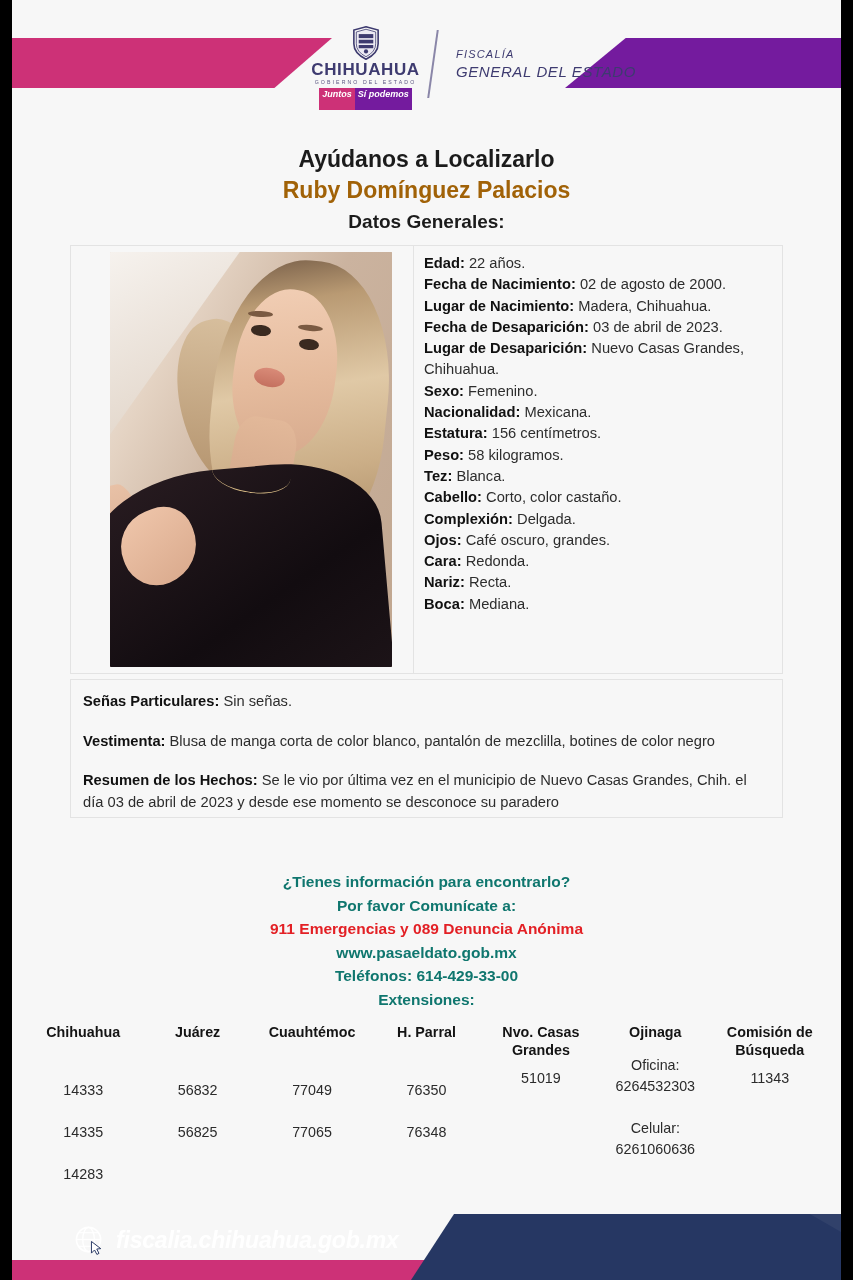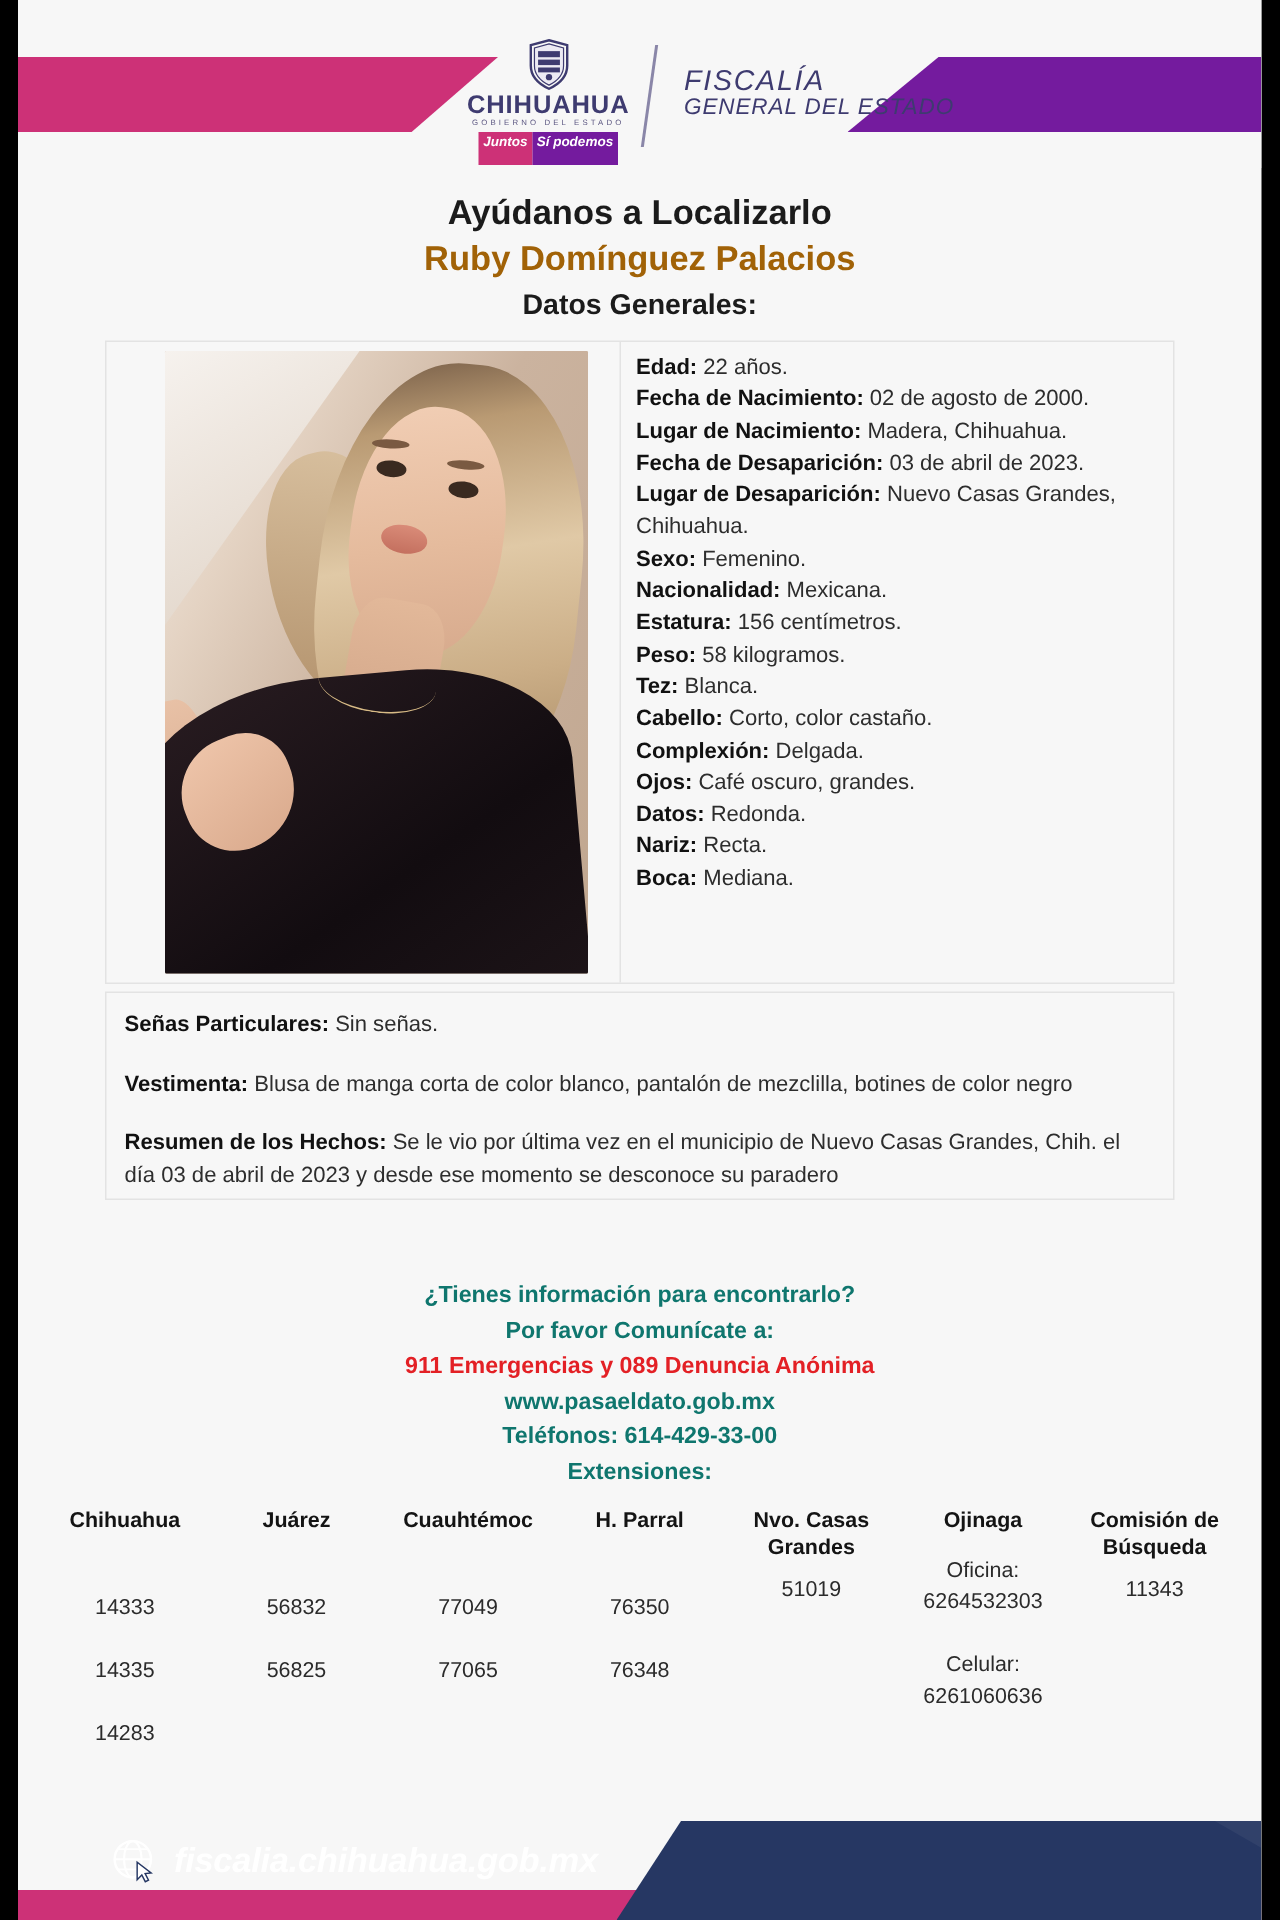--- a/index.html
+++ b/index.html
@@ -106,33 +106,33 @@
     transform: skewX(-8deg);
   }
   .fisc-block {
     position: absolute;
     left: 444px;
     top: 46px;
     color: #3e3b70;
     font-style: italic;
   }
   .fisc-l1 {
-    font-size: 19px;
+    font-size: 11px;
     letter-spacing: 1.2px;
     line-height: 17px;
   }
   .fisc-l2 {
     font-size: 15px;
     font-weight: normal;
     letter-spacing: 0.6px;
     line-height: 18px;
   }
 
   
-  .titles { text-align: center; margin-top: 14px; }
+  .titles { text-align: center; margin-top: 32px; }
   .title-1 {
     font-size: 23px;
     font-weight: bold;
     color: #1b1b1b;
     line-height: 30px;
   }
   .title-2 {
     font-size: 23px;
     font-weight: bold;
     color: #a16207;
@@ -441,21 +441,21 @@
       <div class="info-line"><b>Fecha de Desaparición:</b> <span>03 de abril de 2023.</span></div>
       <div class="info-line"><b>Lugar de Desaparición:</b> <span>Nuevo Casas Grandes, Chihuahua.</span></div>
       <div class="info-line"><b>Sexo:</b> <span>Femenino.</span></div>
       <div class="info-line"><b>Nacionalidad:</b> <span>Mexicana.</span></div>
       <div class="info-line"><b>Estatura:</b> <span>156 centímetros.</span></div>
       <div class="info-line"><b>Peso:</b> <span>58 kilogramos.</span></div>
       <div class="info-line"><b>Tez:</b> <span>Blanca.</span></div>
       <div class="info-line"><b>Cabello:</b> <span>Corto, color castaño.</span></div>
       <div class="info-line"><b>Complexión:</b> <span>Delgada.</span></div>
       <div class="info-line"><b>Ojos:</b> <span>Café oscuro, grandes.</span></div>
-      <div class="info-line"><b>Datos:</b> <span>Redonda.</span></div>
+      <div class="info-line"><b>Cara:</b> <span>Redonda.</span></div>
       <div class="info-line"><b>Nariz:</b> <span>Recta.</span></div>
       <div class="info-line"><b>Boca:</b> <span>Mediana.</span></div>
     </div>
   </div>
 
   <div class="desc-box">
     <p class="desc-p"><b>Señas Particulares:</b> <span>Sin señas.</span></p>
     <p class="desc-p"><b>Vestimenta:</b> <span>Blusa de manga corta de color blanco, pantalón de mezclilla, botines de color negro</span></p>
     <p class="desc-p"><b>Resumen de los Hechos:</b> <span>Se le vio por última vez en el municipio de Nuevo Casas Grandes, Chih. el día 03 de abril de 2023 y desde ese momento se desconoce su paradero</span></p>
   </div>

